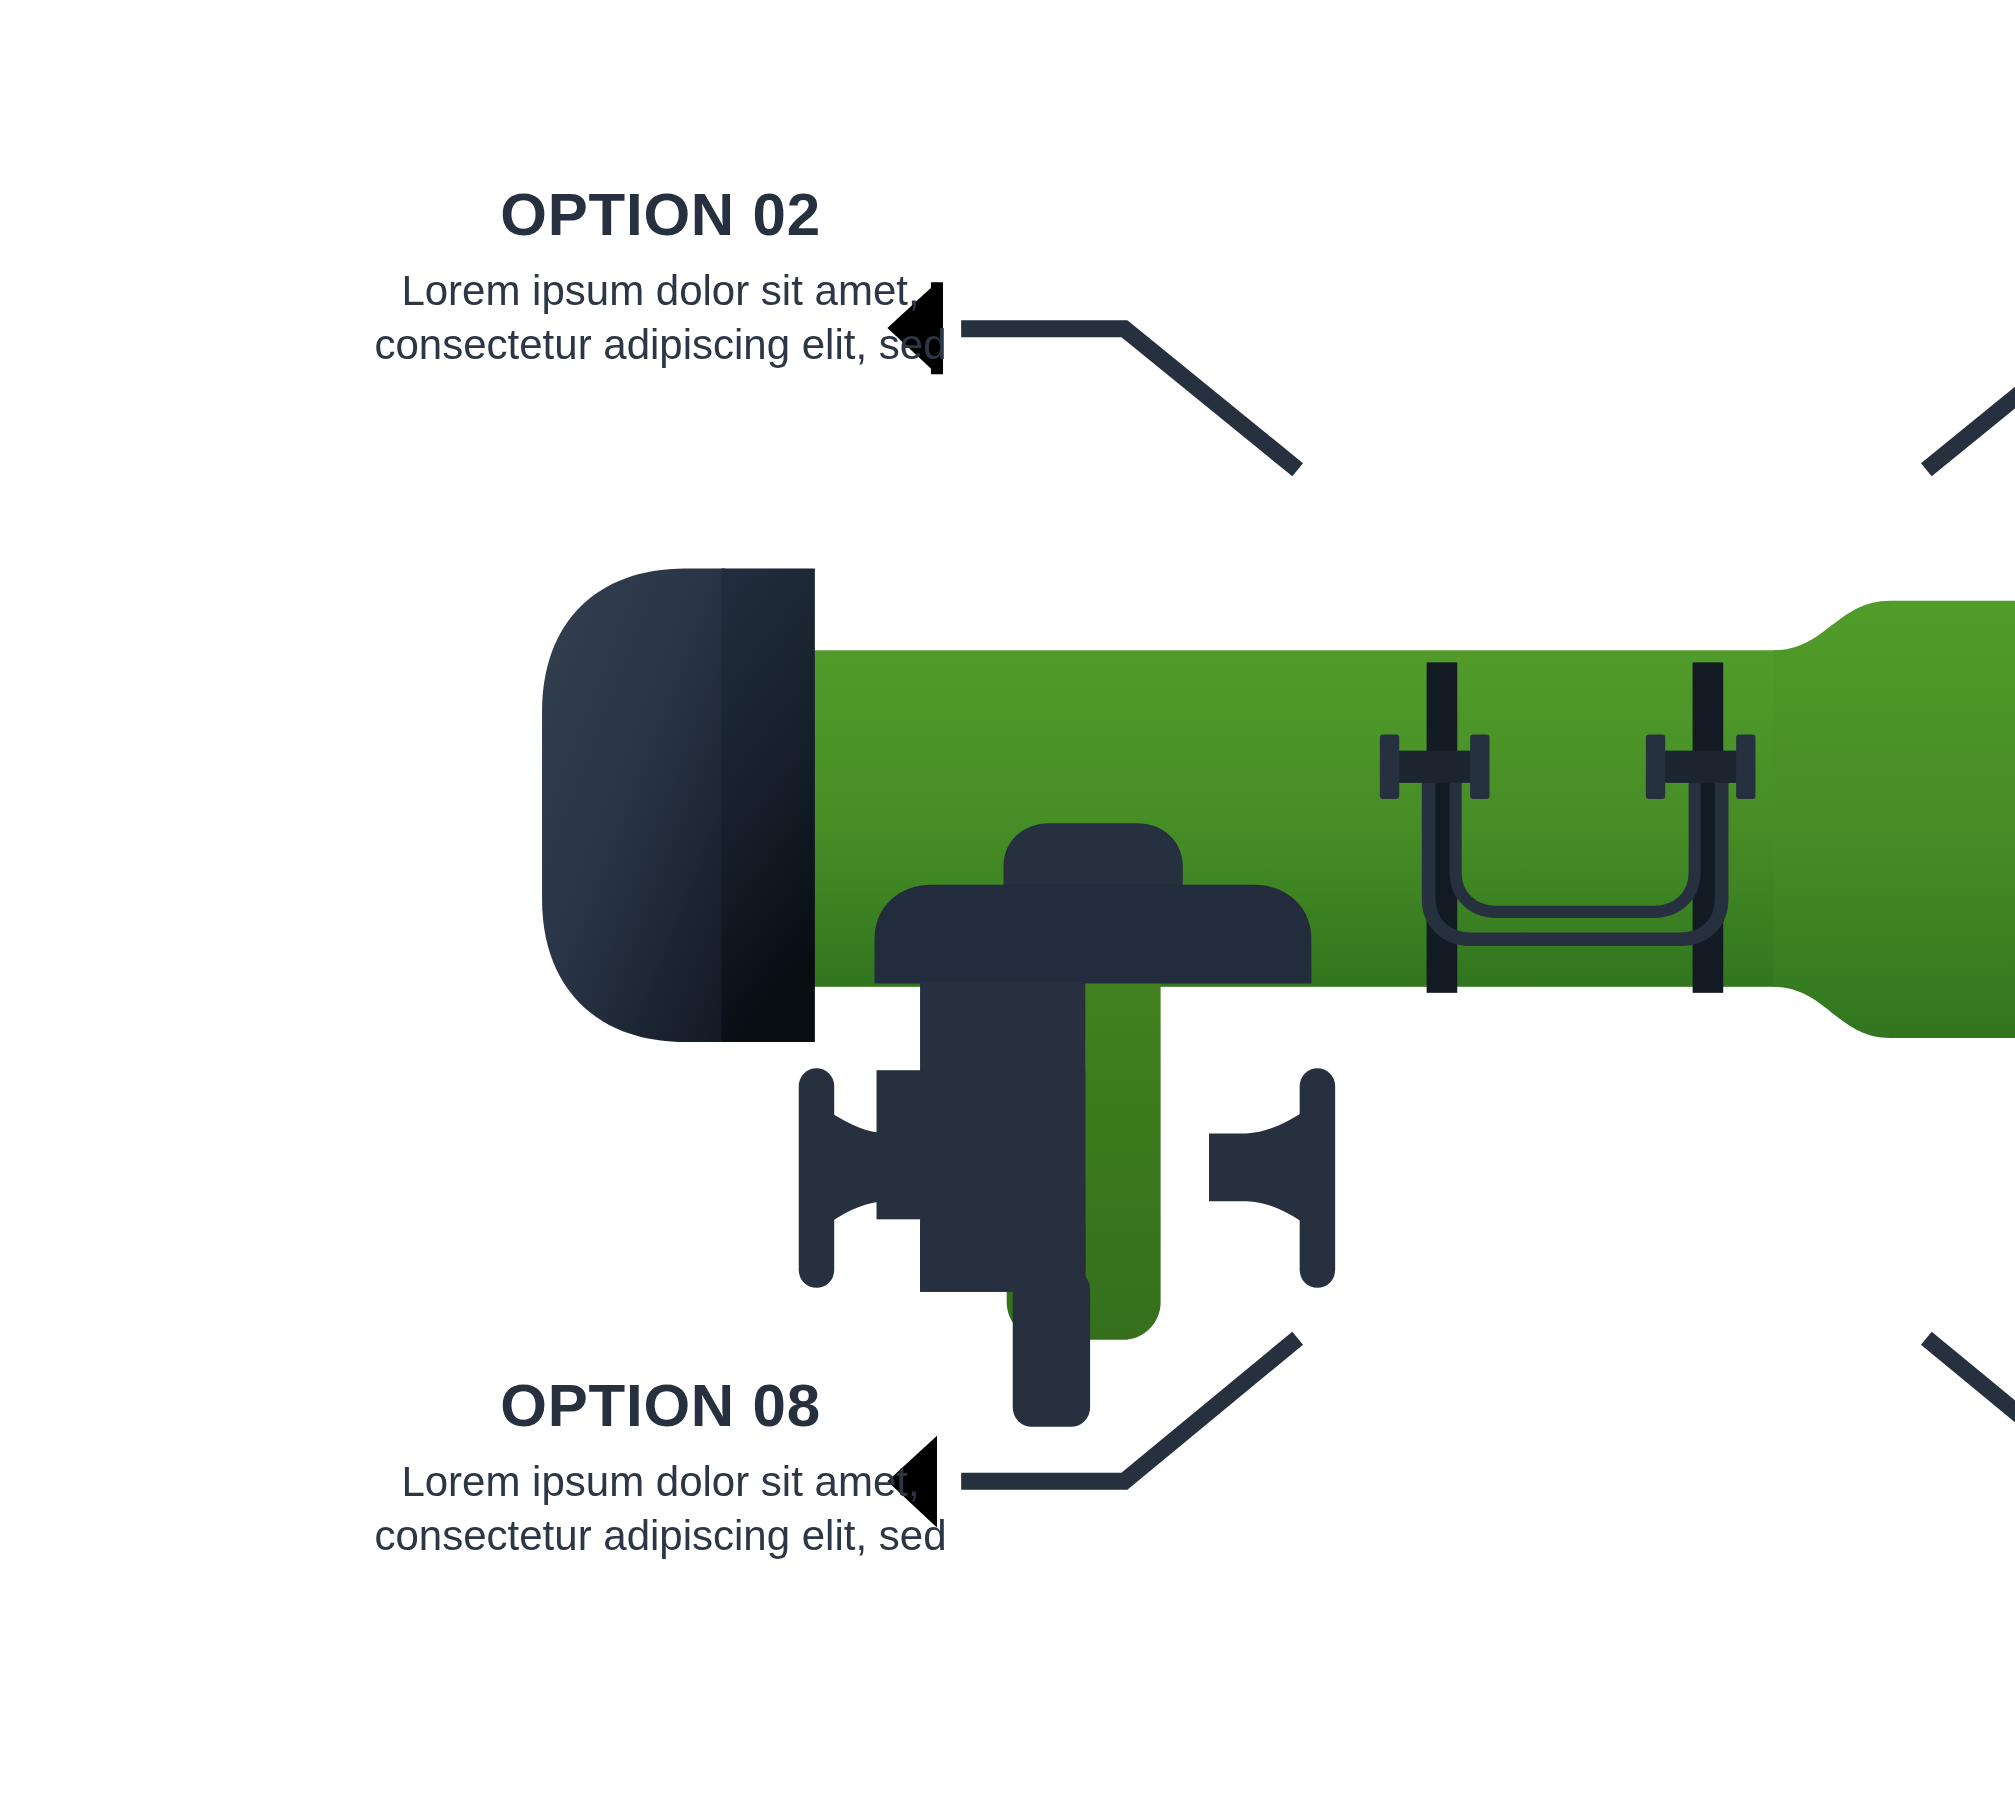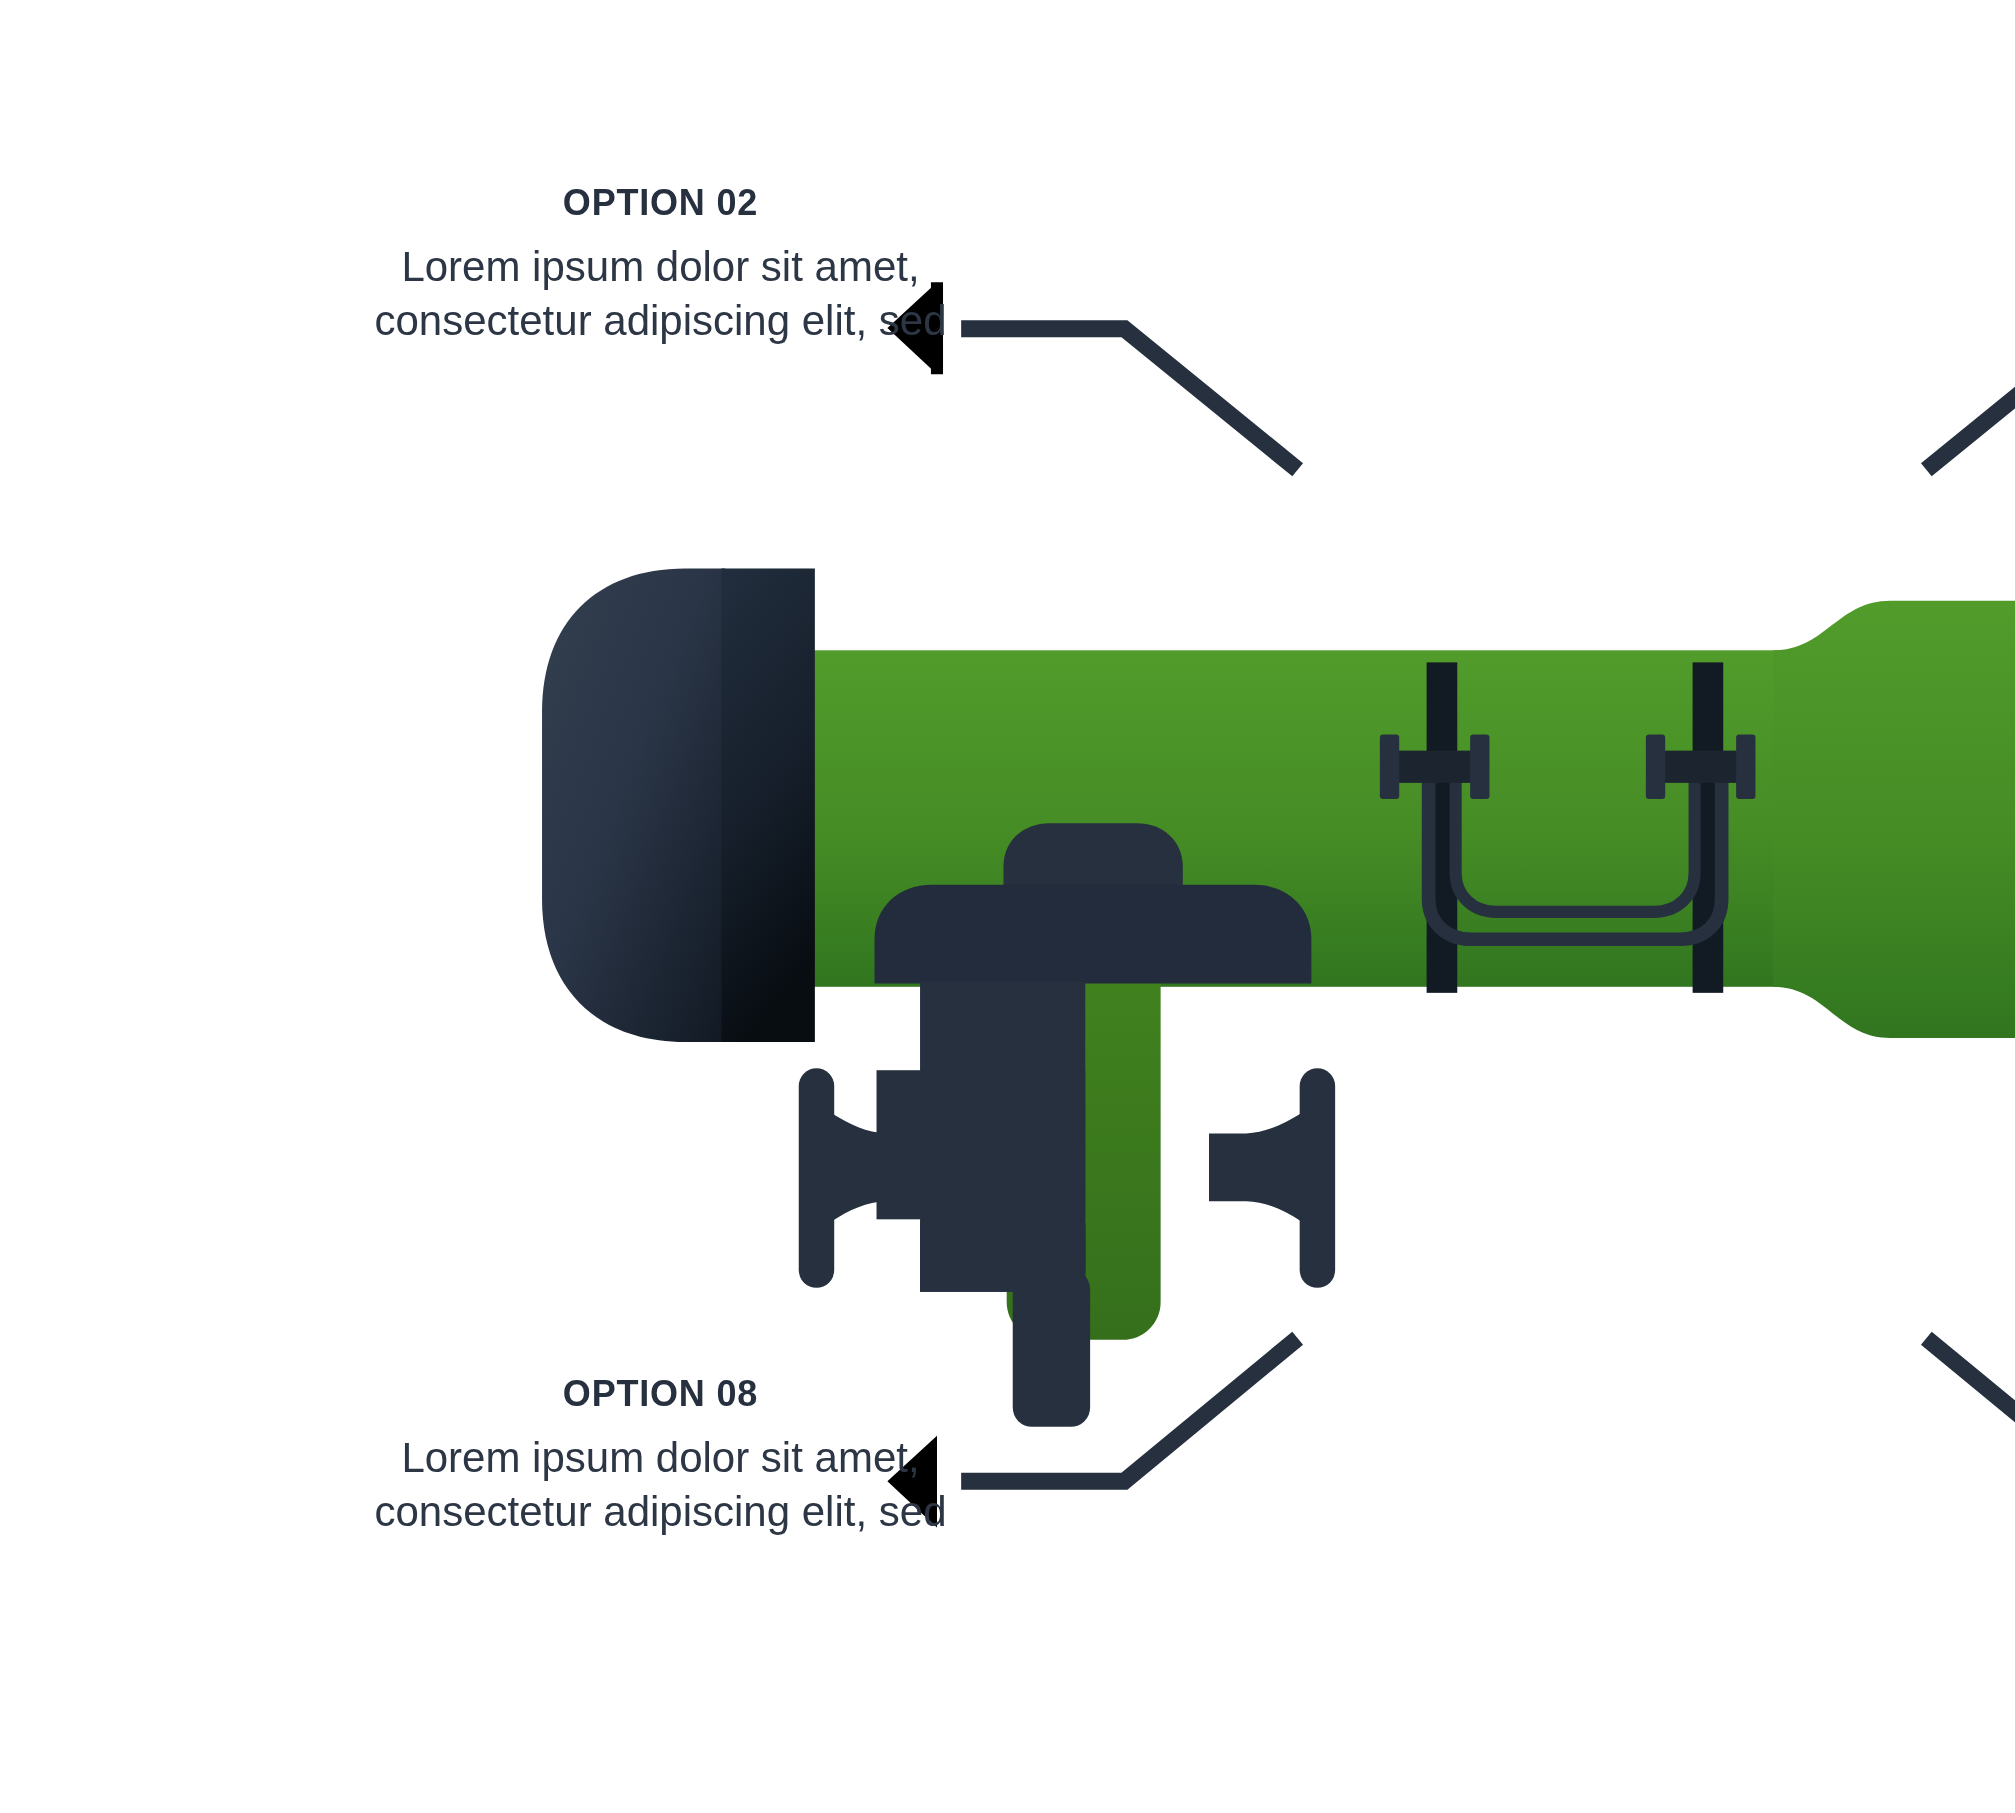--- a/index.html
+++ b/index.html
@@ -30,21 +30,21 @@
   }
   .opt-block {
     position: absolute;
     text-align: center;
     color: #26303f;
     user-select: none;
   }
   .opt-title {
     font-family: "Liberation Sans", sans-serif;
     font-weight: bold;
-    font-size: 36px;
+    font-size: 60px;
     letter-spacing: 0.8px;
     line-height: 1.0;
     color: #26303f;
     white-space: nowrap;
     margin: 0 0 18.5px 0;
   }
   .opt-desc {
     font-family: "Liberation Sans", sans-serif;
     font-weight: 400;
     font-size: 42px;

